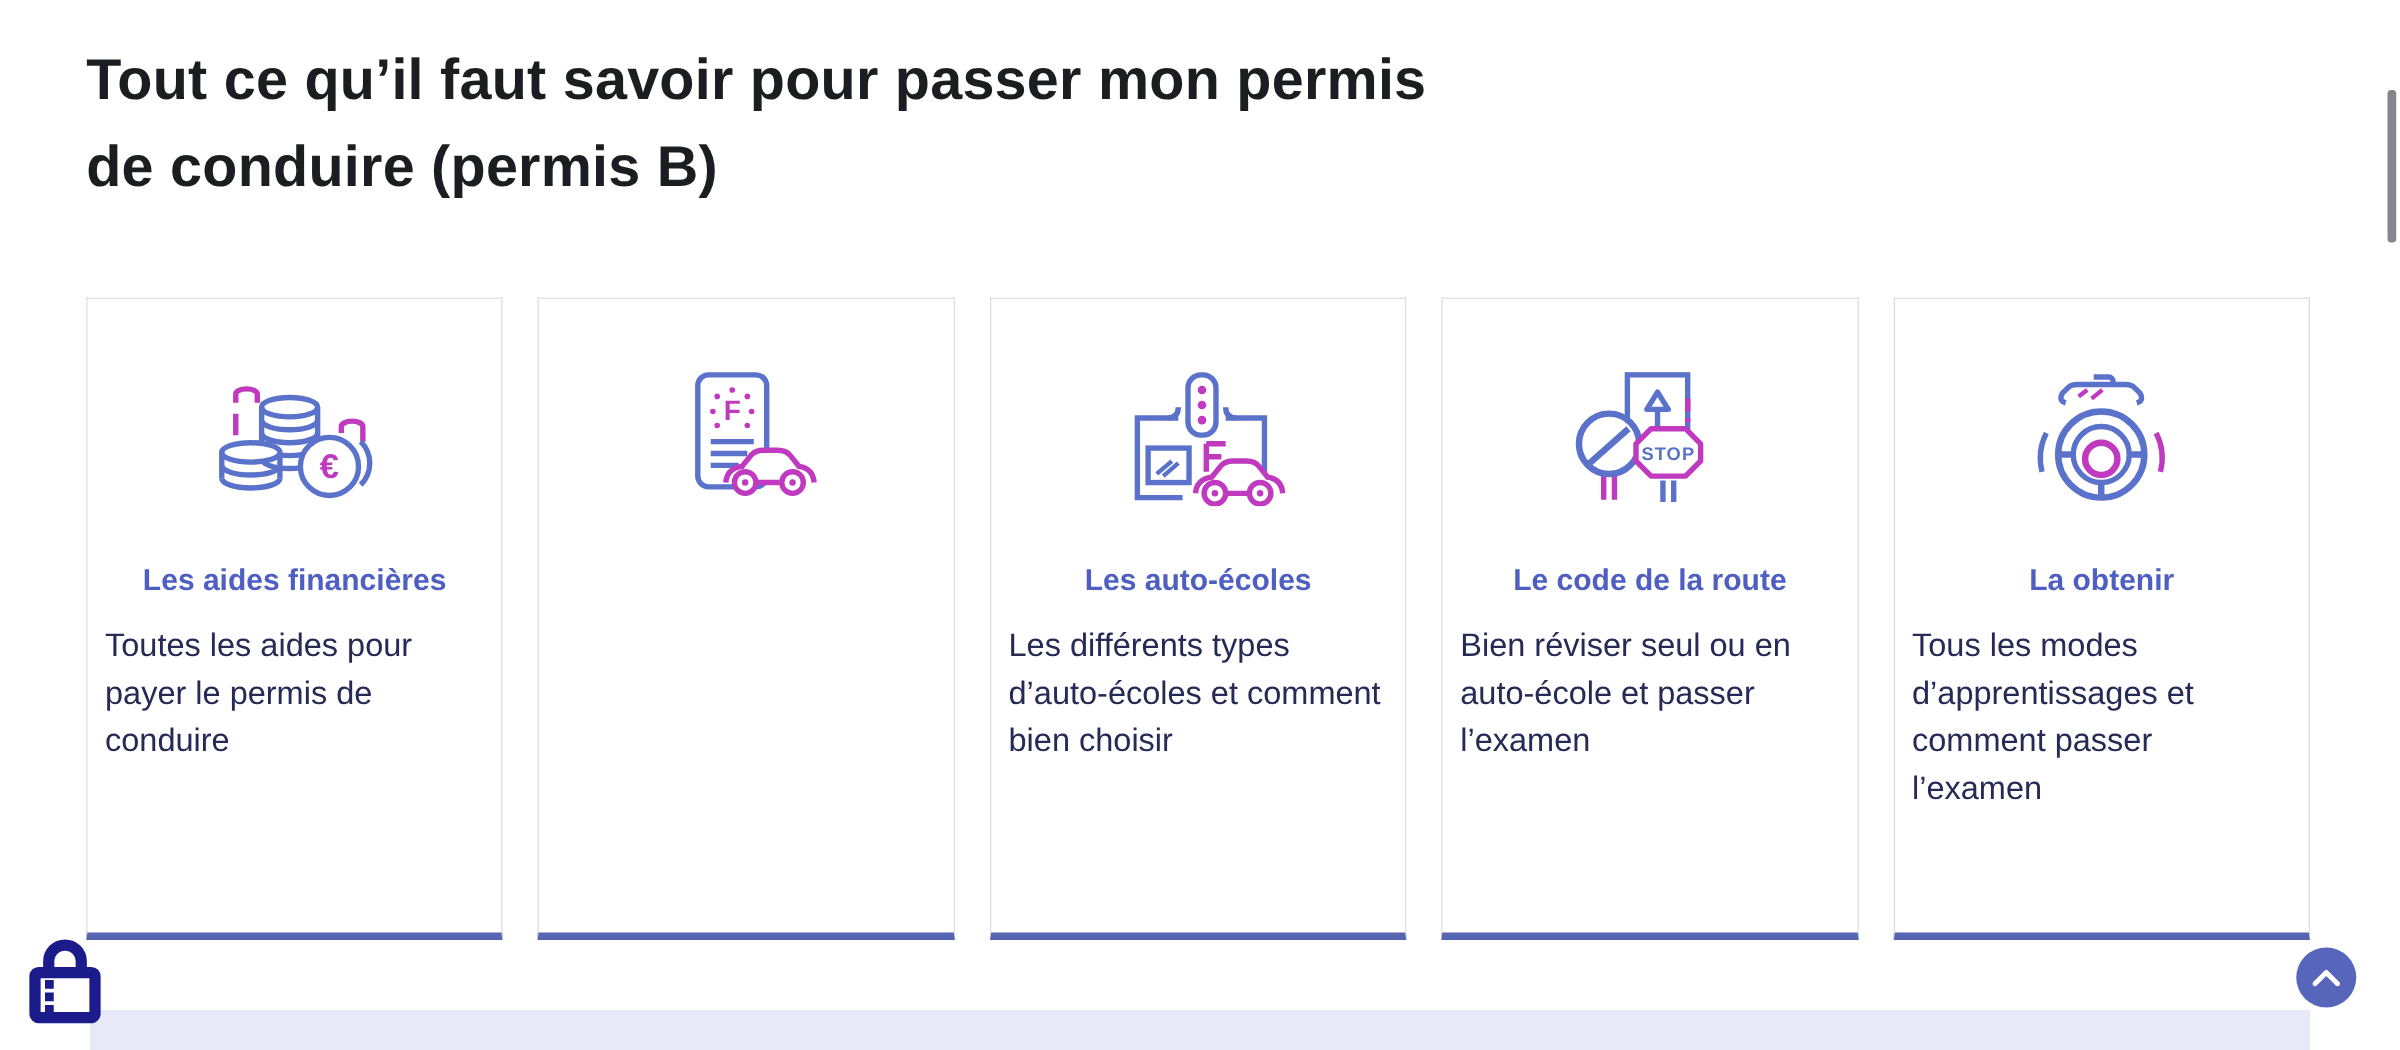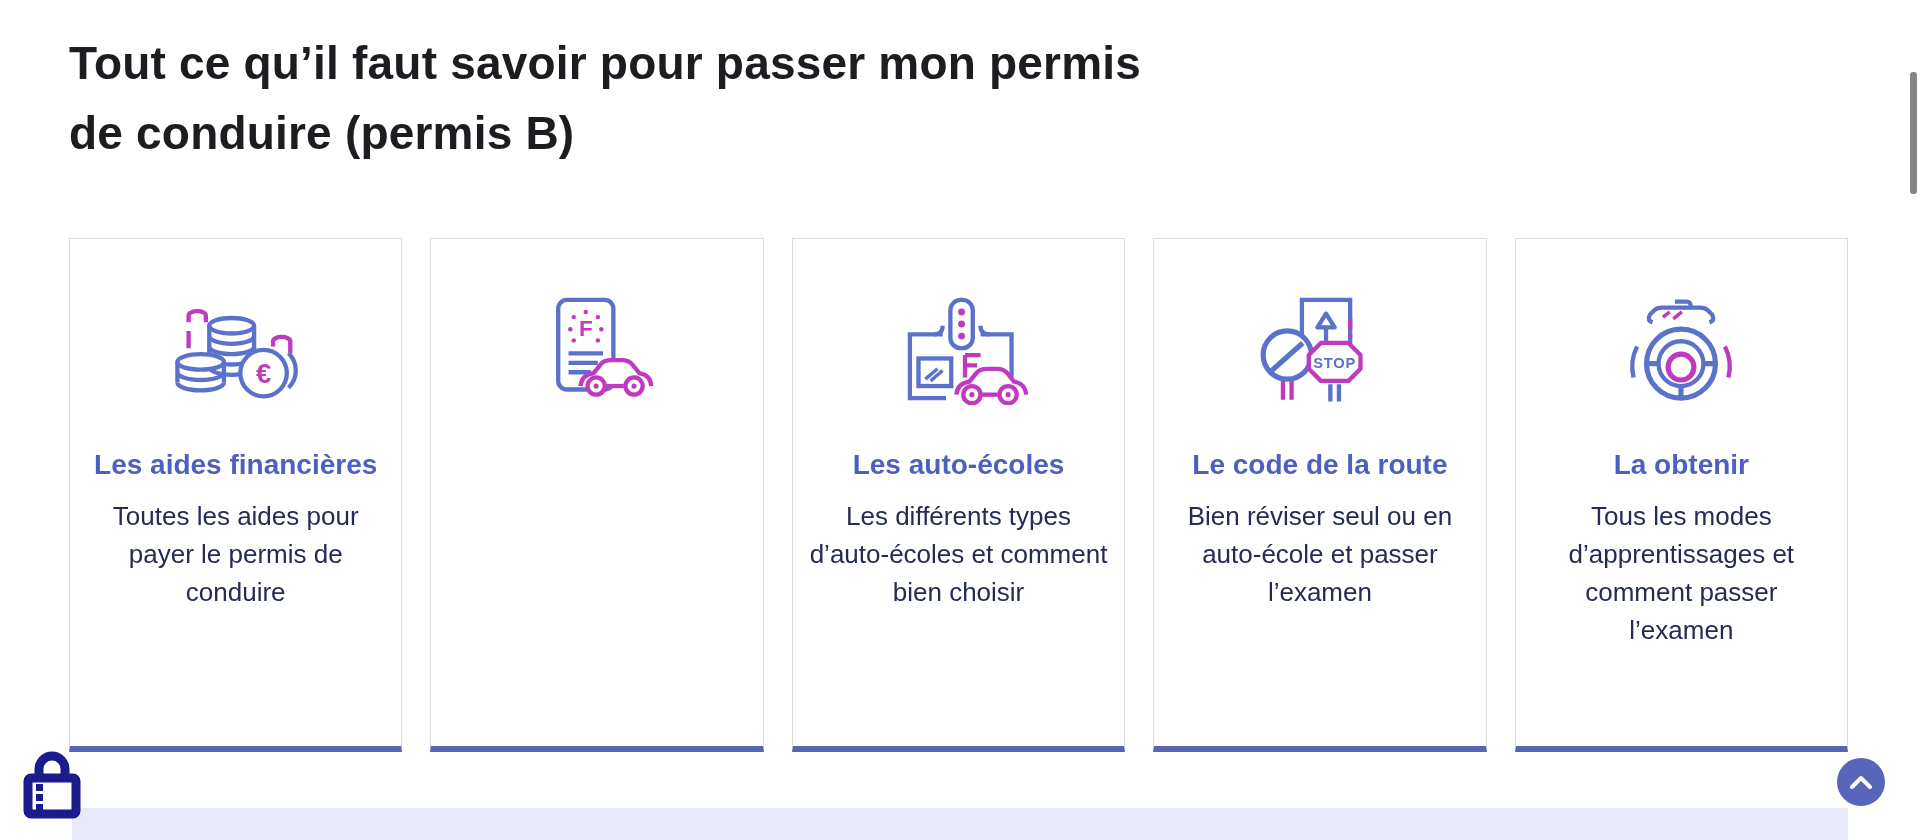--- a/index.html
+++ b/index.html
@@ -24,27 +24,27 @@
     border:1px solid #dddddd;border-bottom:6px solid #5565b2;
     box-sizing:border-box;
     display:flex;flex-direction:column;align-items:center;
     cursor:pointer;
   }
   .card-icon{
     margin-top:54px;height:112px;display:flex;align-items:center;justify-content:center;
   }
   .card-title{
     margin-top:38px;
-    font-size:28px;line-height:44px;font-weight:700;
+    font-size:24px;line-height:44px;font-weight:700;
     color:#4e5fc1;text-align:center;padding:0 20px;
   }
   .card-desc{
     margin-top:10px;
     font-size:26px;line-height:38px;font-weight:400;
-    color:#252b55;text-align:center;padding:0 14px;
+    color:#252b55;text-align:left;padding:0 14px;
   }
   .bottom-band{
     position:absolute;left:72px;top:808px;width:1776px;height:32px;
     background:#e8e9f8;
   }
   .lock-overlay{
     position:absolute;left:22px;top:750px;width:60px;height:70px;cursor:pointer;
   }
   .scroll-top-button{
     position:absolute;left:1837px;top:758px;width:48px;height:48px;border-radius:50%;

